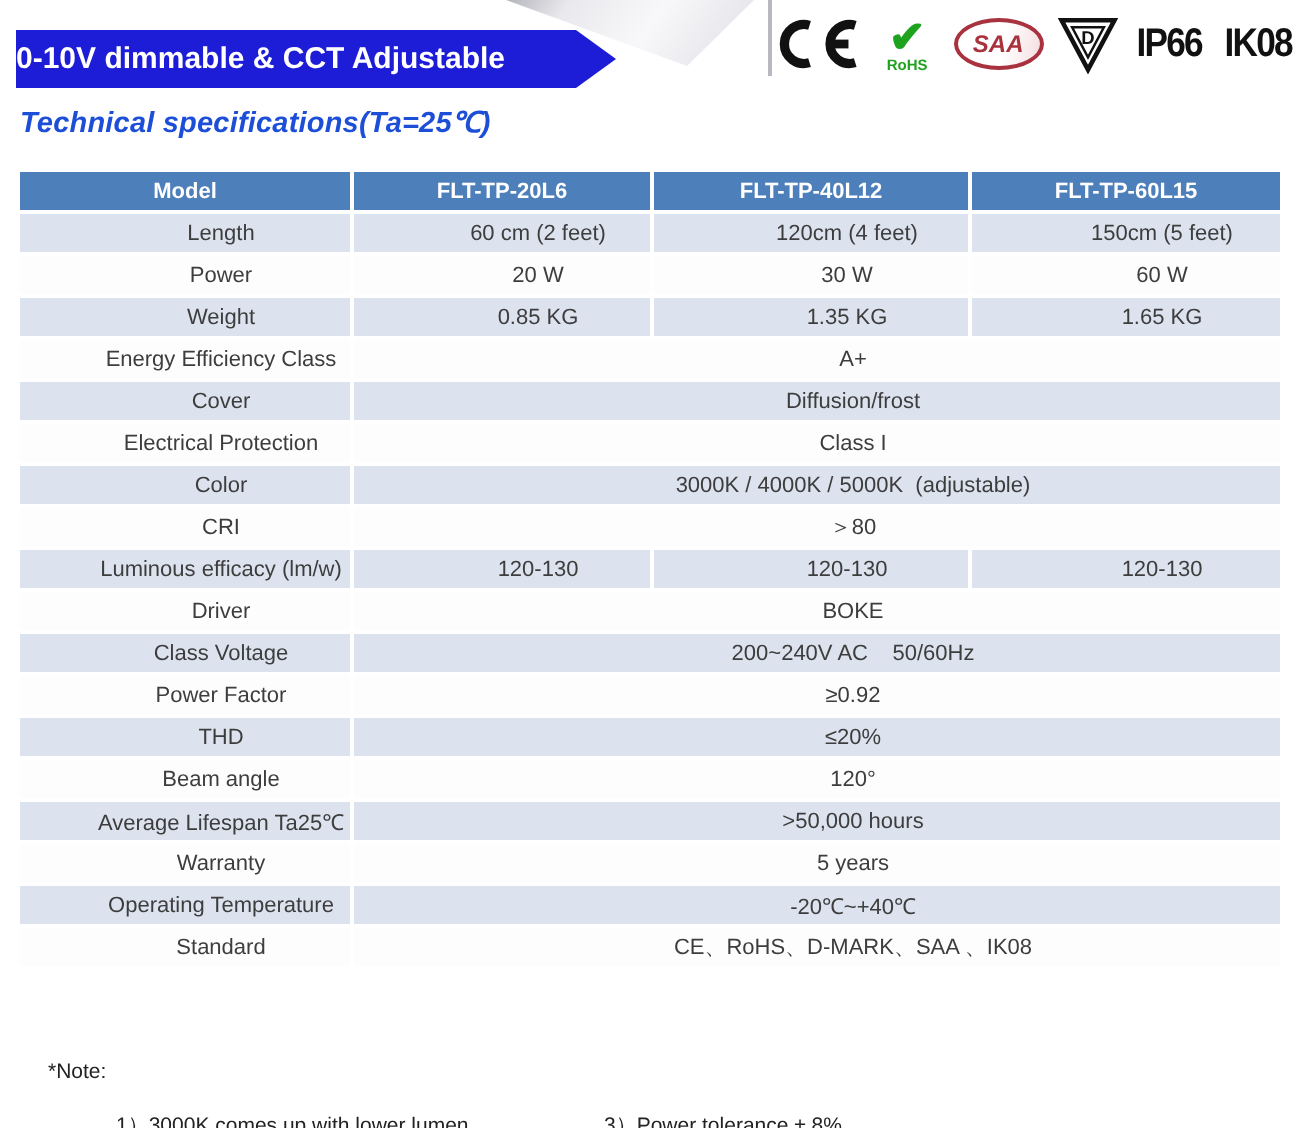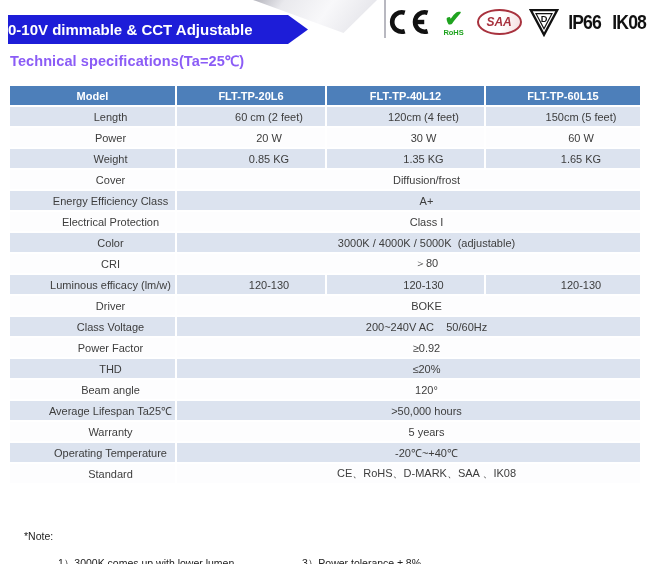--- a/index.html
+++ b/index.html
@@ -52,22 +52,22 @@
   .dmark-svg { width: 30px; height: 29px; flex: none; }
   .iprating, .ikrating {
     font-size: 20px; font-weight: bold; color: #111;
     letter-spacing: -1px; transform: scaleX(0.88); transform-origin: center;
     flex: none;
   }
 
   
   .title {
     position: absolute; left: 10px; top: 50px;
-    font-size: 14.5px; font-weight: bold; 
-    color: #8b5cf6; letter-spacing: 0.1px;
+    font-size: 14.5px; font-weight: bold; font-style: italic;
+    color: #1d4ed8; letter-spacing: 0.1px;
   }
 
   
   table.spec {
     position: absolute; left: 8px; top: 84px;
     width: 634px;
     border-collapse: separate; border-spacing: 2px;
     table-layout: fixed;
   }
   table.spec th, table.spec td {
@@ -158,26 +158,26 @@
         <td>30 W</td>
         <td>60 W</td>
       </tr>
       <tr>
         <td>Weight</td>
         <td>0.85 KG</td>
         <td>1.35 KG</td>
         <td>1.65 KG</td>
       </tr>
       <tr>
+        <td>Energy Efficiency Class</td>
+        <td colspan="3">A+</td>
+      </tr>
+      <tr>
         <td>Cover</td>
         <td colspan="3">Diffusion/frost</td>
-      </tr>
-      <tr>
-        <td>Energy Efficiency Class</td>
-        <td colspan="3">A+</td>
       </tr>
       <tr>
         <td>Electrical Protection</td>
         <td colspan="3">Class I</td>
       </tr>
       <tr>
         <td>Color</td>
         <td colspan="3">3000K / 4000K / 5000K  (adjustable)</td>
       </tr>
       <tr>

